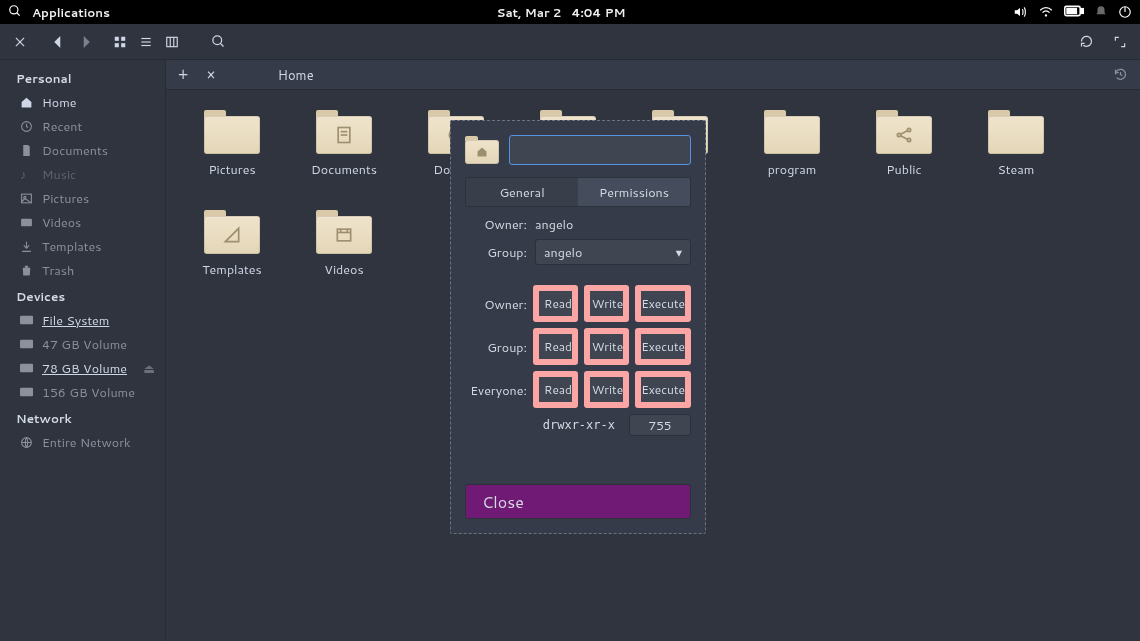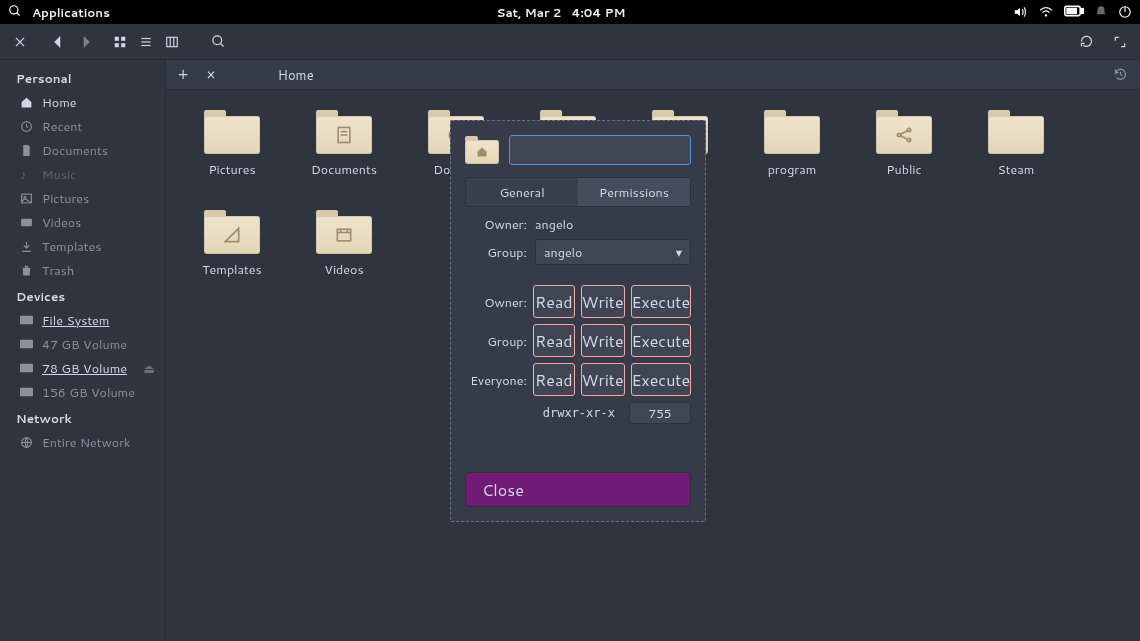--- a/index.html
+++ b/index.html
@@ -45,21 +45,21 @@
   .dlg-top input { flex: 1; height: 30px; background: #404552; border: 1px solid #5294e2; border-radius: 3px; color: #d3dae3; padding: 0 8px; outline: none; }
   .dlg-tabs { display: flex; width: 100%; margin-bottom: 8px; border-radius: 3px; overflow: hidden; border: 1px solid #2b303b; }
   .dlg-tab { flex: 1; text-align: center; padding: 5px 0; background: #383e4a; font-size: 12.5px; }
   .dlg-tab.active { background: #454c5c; }
   .dlg-row { display: flex; align-items: center; margin: 6px 0; gap: 8px; }
   .dlg-row .lab { width: 62px; text-align: right; font-size: 12.5px; }
   .dlg-row .val { font-size: 12.5px; }
   .dd { flex: 1; display: flex; align-items: center; justify-content: space-between; background: #404552; border: 1px solid #2b303b; border-radius: 3px; padding: 3px 8px; font-size: 12.5px; }
   .perm-row { display: flex; align-items: center; margin: 6px 0; }
   .perm-row .lab { width: 62px; text-align: right; font-size: 12.5px; }
-  .perm-btn { flex: 1; text-align: center; padding: 4px 0; margin-left: 6px; background: #404552; border: 1px solid #fca5a5; border-radius: 3px; font-size: 16px; }
+  .perm-btn { flex: 1; text-align: right; padding: 4px 0; margin-left: 6px; background: #404552; border: 6px solid #fca5a5; border-radius: 3px; font-size: 12px; }
   .modrow { display: flex; align-items: center; justify-content: flex-end; gap: 14px; margin-top: 6px; }
   .modrow .stat { font-family: monospace; font-size: 12px; }
   .modrow .modin { width: 62px; height: 22px; background: #404552; border: 1px solid #2b303b; border-radius: 3px; text-align: center; font-size: 12px; display: flex; align-items: center; justify-content: center; }
   .dlg-close { display: block; margin: 48px 0 0 auto; padding: 5px 16px; background: #701a75; border: 1px solid #2b303b; border-radius: 3px; font-size: 16px; }
   svg { display: block; }
 </style>
 </head>
 <body>
 
 <div class="topbar">

